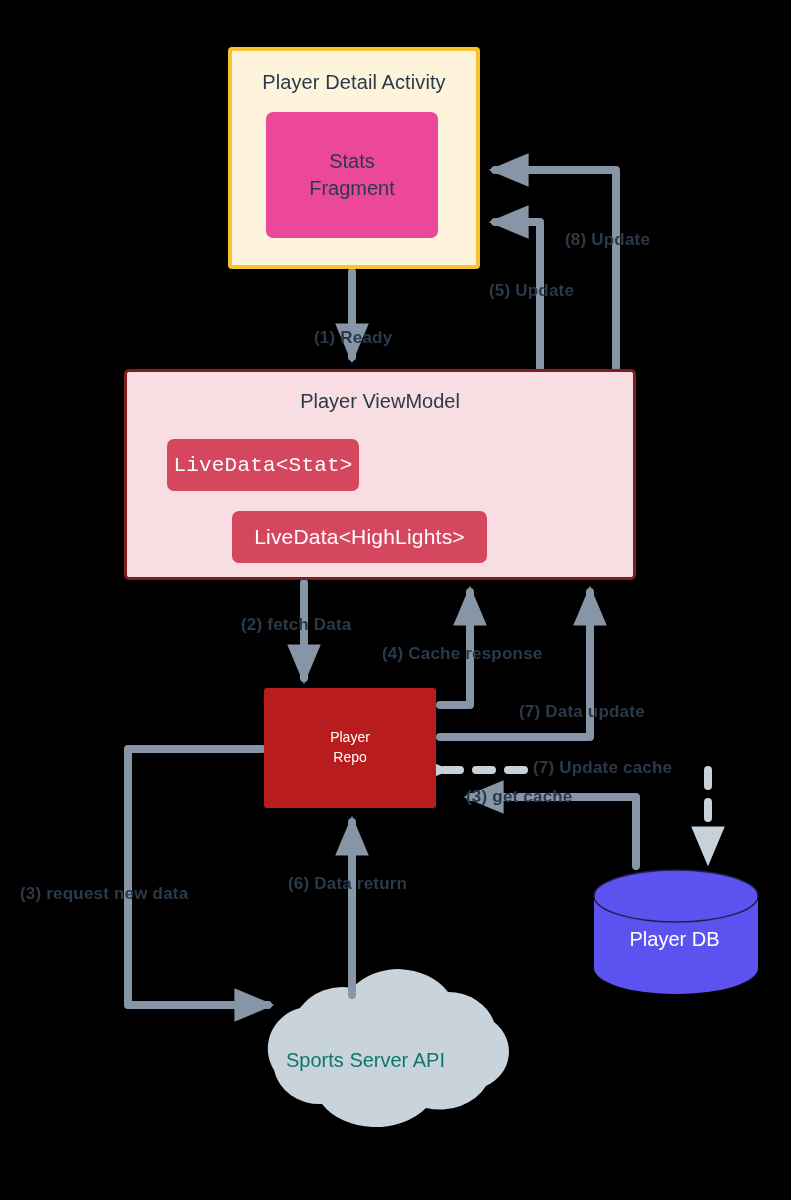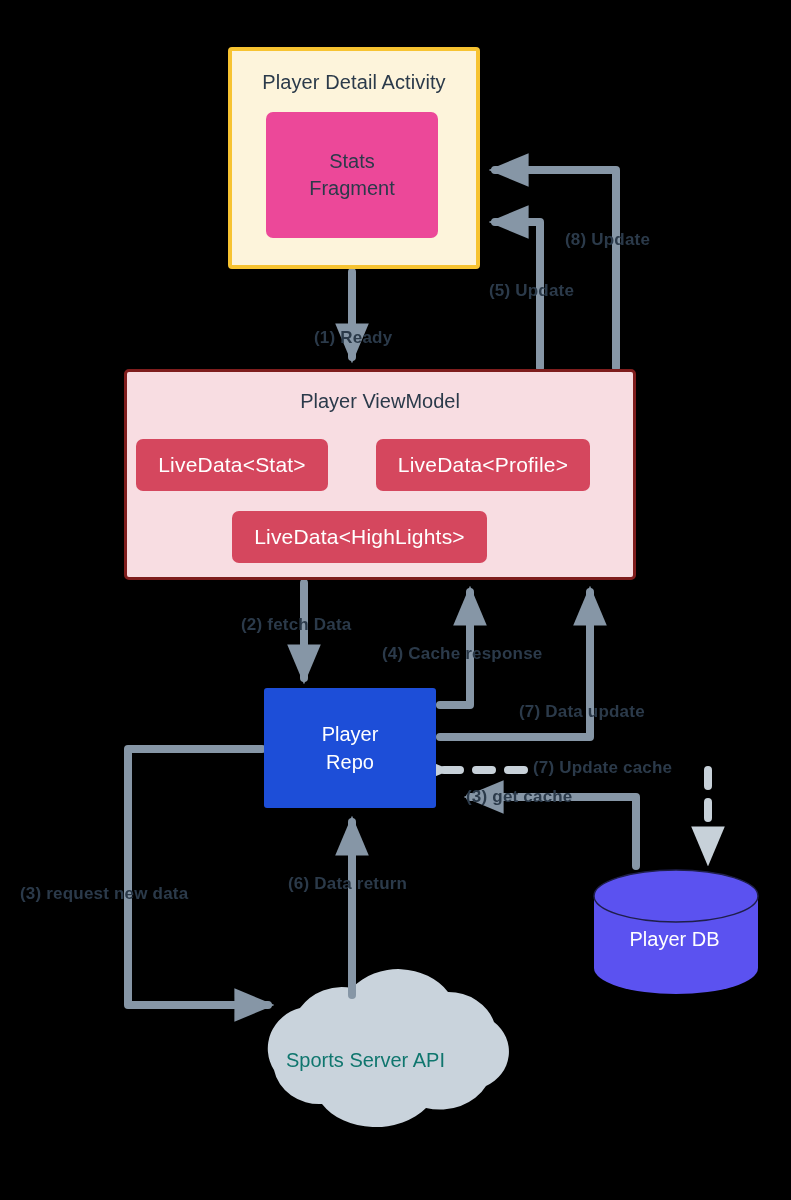--- a/index.html
+++ b/index.html
@@ -90,35 +90,35 @@
     position: absolute;
     background: #D5475E;
     border-radius: 7px;
     color: #ffffff;
     font-size: 21px;
     display: flex;
     align-items: center;
     justify-content: center;
     letter-spacing: 0.2px;
   }
-  #livedata-stat   { left: 136px; top: 439px; width: 192px; height: 52px; }
+  #livedata-stat   { left: 167px; top: 439px; width: 192px; height: 52px; font-family: Liberation Mono, monospace; }
   #livedata-profile{ left: 376px; top: 439px; width: 214px; height: 52px; }
   #livedata-high   { left: 232px; top: 511px; width: 255px; height: 52px; text-align: right; }
 
   
   #repo-box {
     left: 264px;
     top: 688px;
     width: 172px;
     height: 120px;
-    background: #1d4ed8;
+    background: #b91c1c;
     border-radius: 3px;
     flex-direction: column;
     color: #ffffff;
-    font-size: 20px;
+    font-size: 14px;
     line-height: 1.4;
   }
 
   
   #db-label {
     left: 592px;
     top: 880px;
     width: 165px;
     height: 118px;
     color: #ffffff;
@@ -223,21 +223,20 @@
   <div class="node" id="fragment-box">
     <div>Stats</div>
     <div>Fragment</div>
   </div>
 
   <div class="node" id="viewmodel-box">
     <div id="viewmodel-title">Player ViewModel</div>
   </div>
 
   <div class="livedata" id="livedata-stat">LiveData&lt;Stat&gt;</div>
-  <div class="livedata" id="livedata-profile">LiveData&lt;Profile&gt;</div>
   <div class="livedata" id="livedata-high">LiveData&lt;HighLights&gt;</div>
 
   <div class="node" id="repo-box">
     <div>Player</div>
     <div>Repo</div>
   </div>
 
   <div class="node" id="db-label">Player DB</div>
 
   <div class="node" id="cloud-label">Sports Server API</div>

